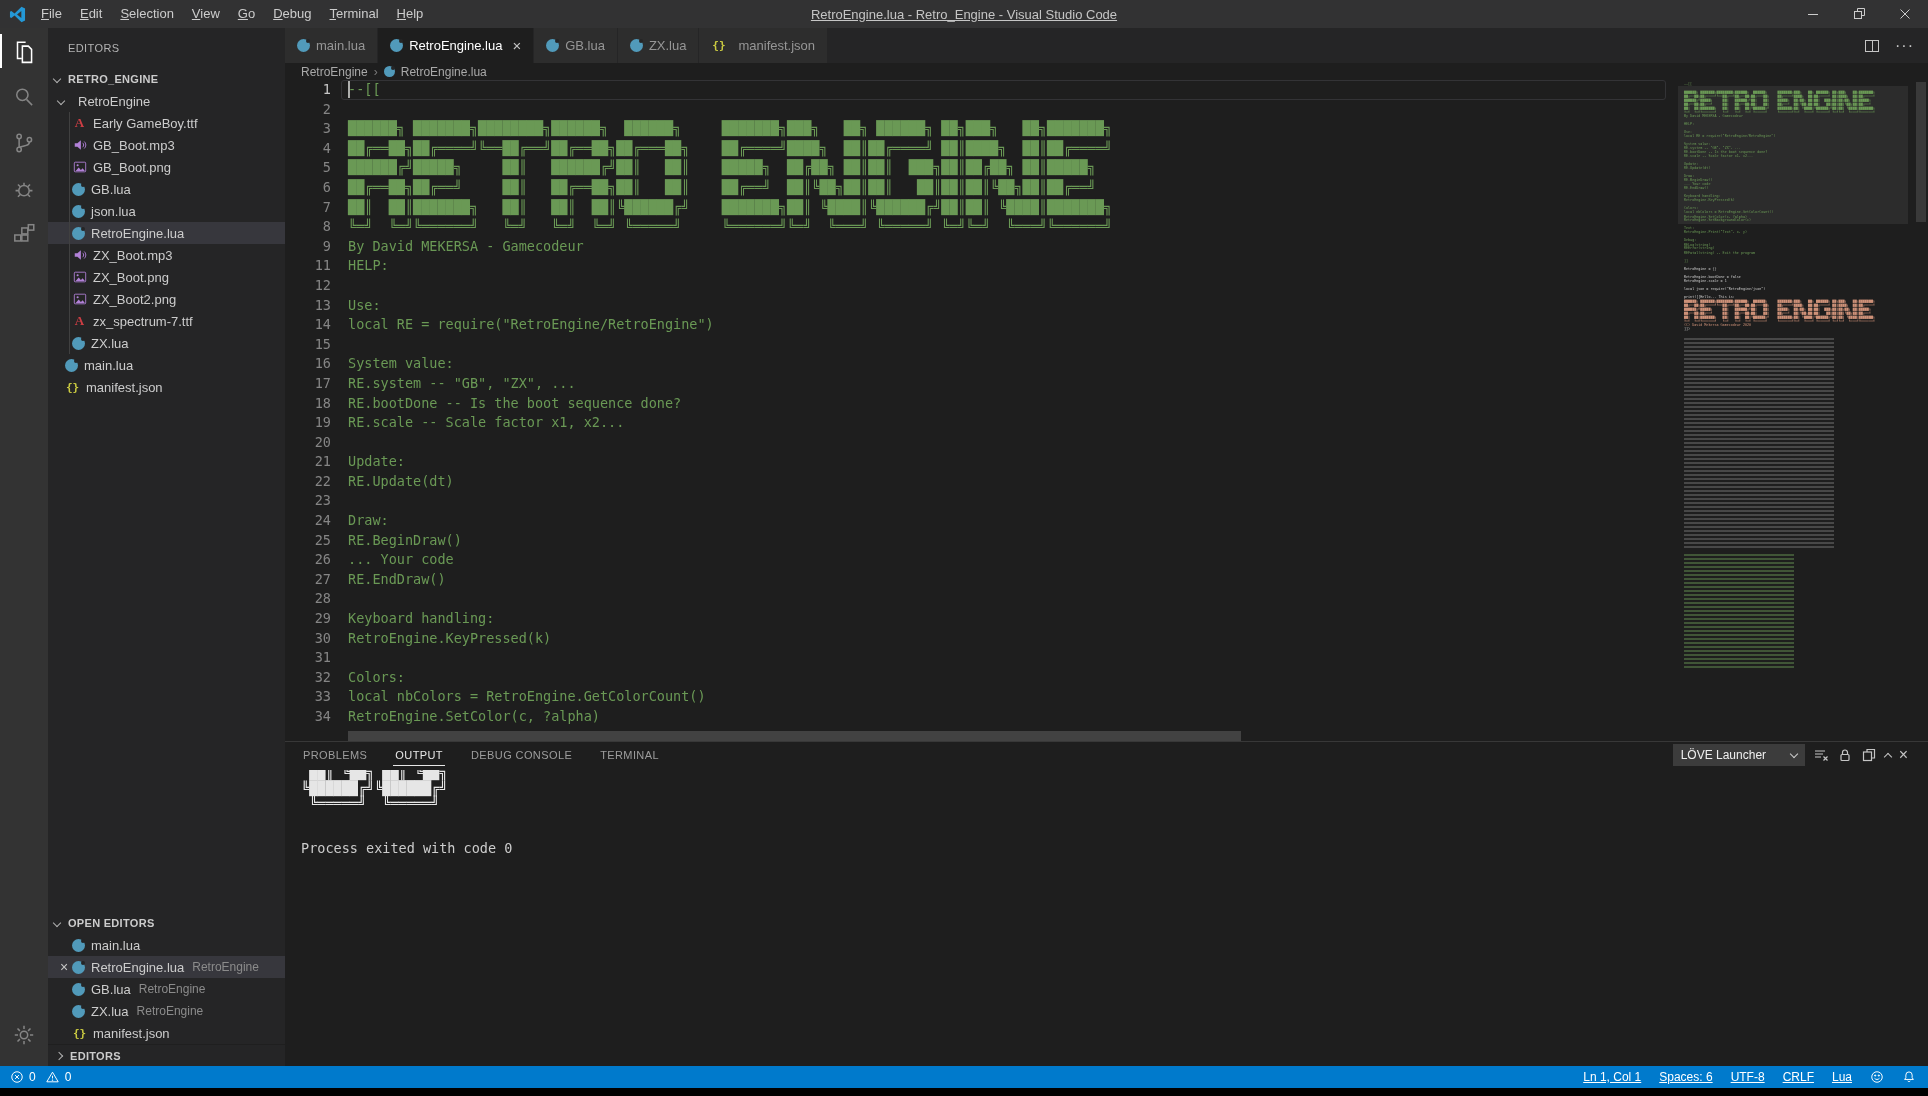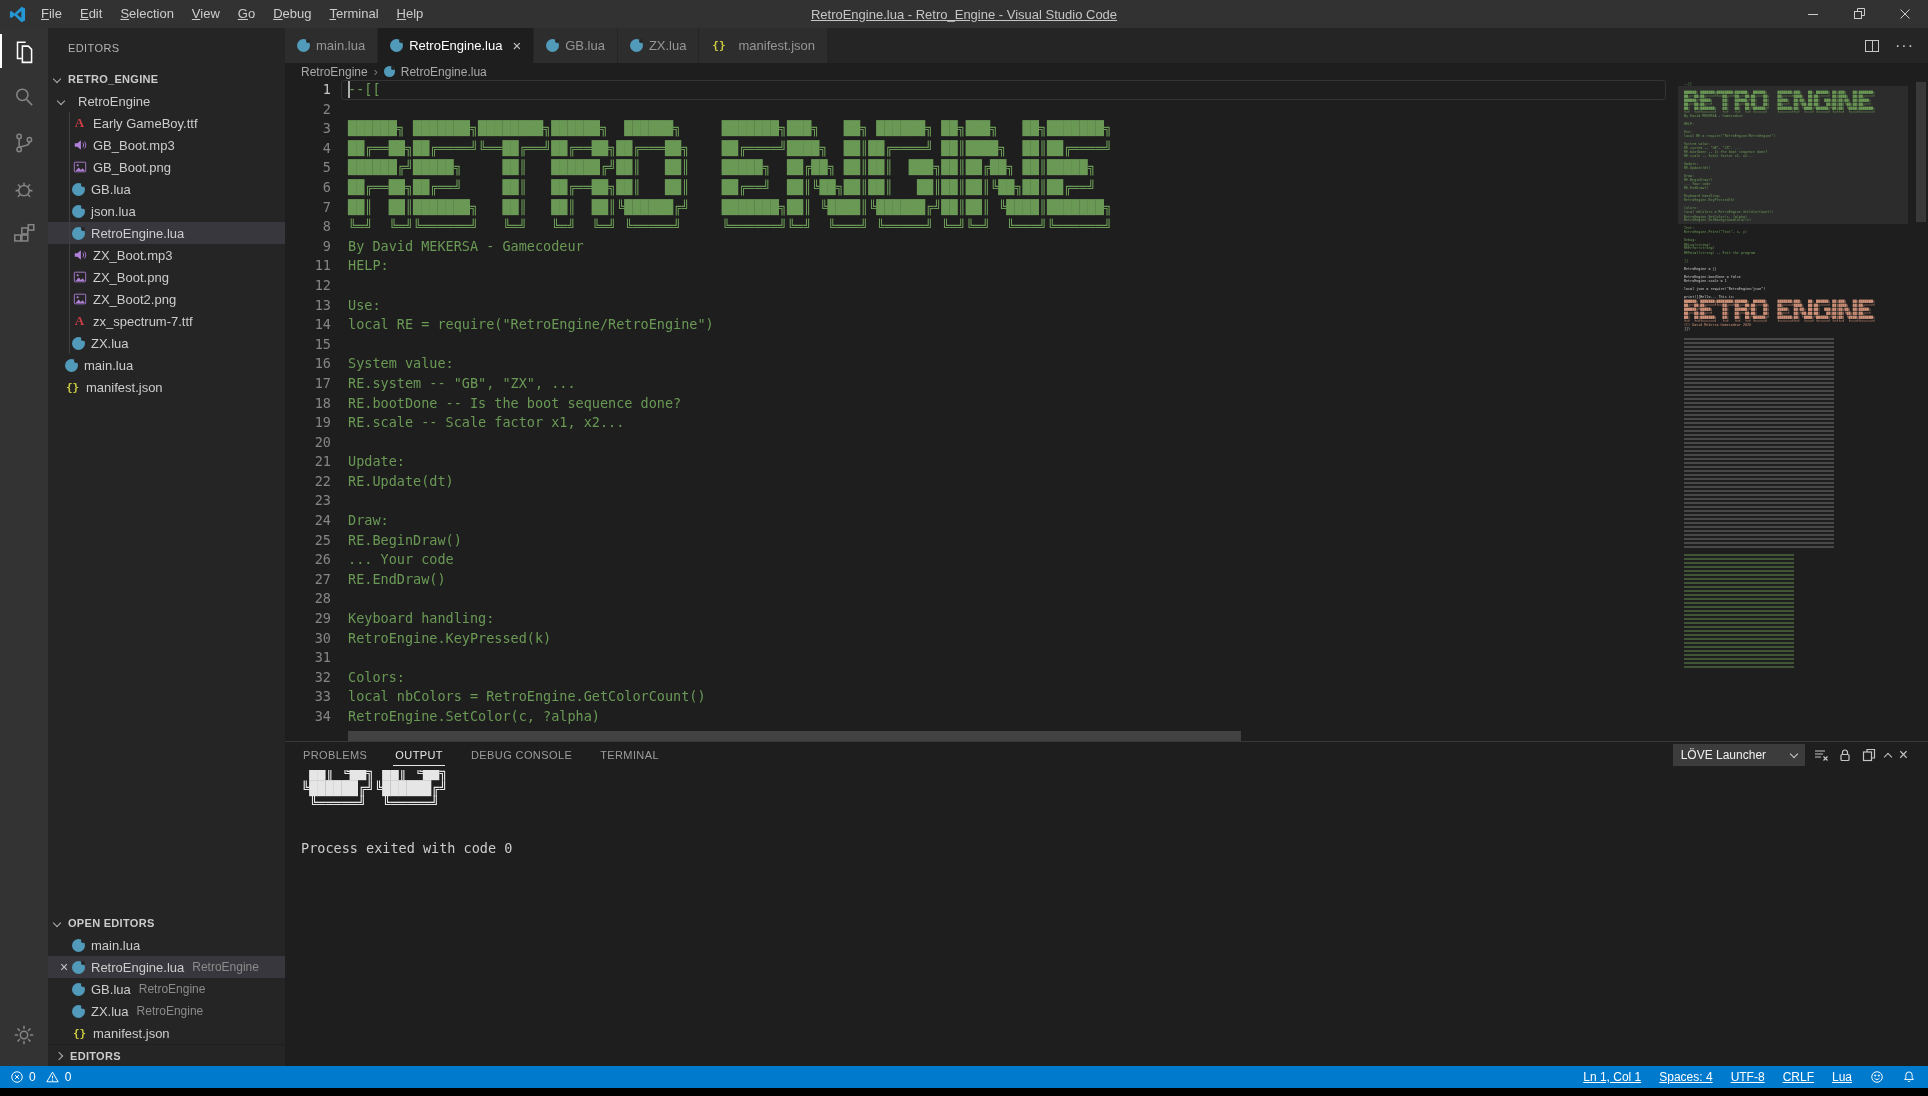--- a/index.html
+++ b/index.html
@@ -540,21 +540,21 @@
     <svg viewBox="0 0 16 16" width="15" height="14" style="stroke:#fff;fill:none;stroke-width:1.1;margin-left:4px">
       <path d="M8 2.5L14.5 13.5H1.5Z"></path>
         <path d="M8 6.5v3.2"></path>
         <circle cx="8" cy="11.6" r=".4"></circle>
     </svg>
     <span>0</span>
   </div>
   <div class="sb-right">
     <span class="sb-item" id="sb-right-items" style="gap: 18px; text-decoration: underline;">
         <span>Ln 1, Col 1</span>
-        <span>Spaces: 4</span>
+        <span>Spaces: 6</span>
         <span>UTF-8</span>
         <span>CRLF</span>
         <span>Lua</span>
       </span>
     <span class="sb-item">
       <svg viewBox="0 0 16 16">
         <circle cx="8" cy="8" r="6"></circle>
           <circle cx="5.9" cy="6.3" r=".7" fill="#fff"></circle>
           <circle cx="10.1" cy="6.3" r=".7" fill="#fff"></circle>
           <path d="M5.2 9.5c1.6 1.8 4 1.8 5.6 0"></path>

